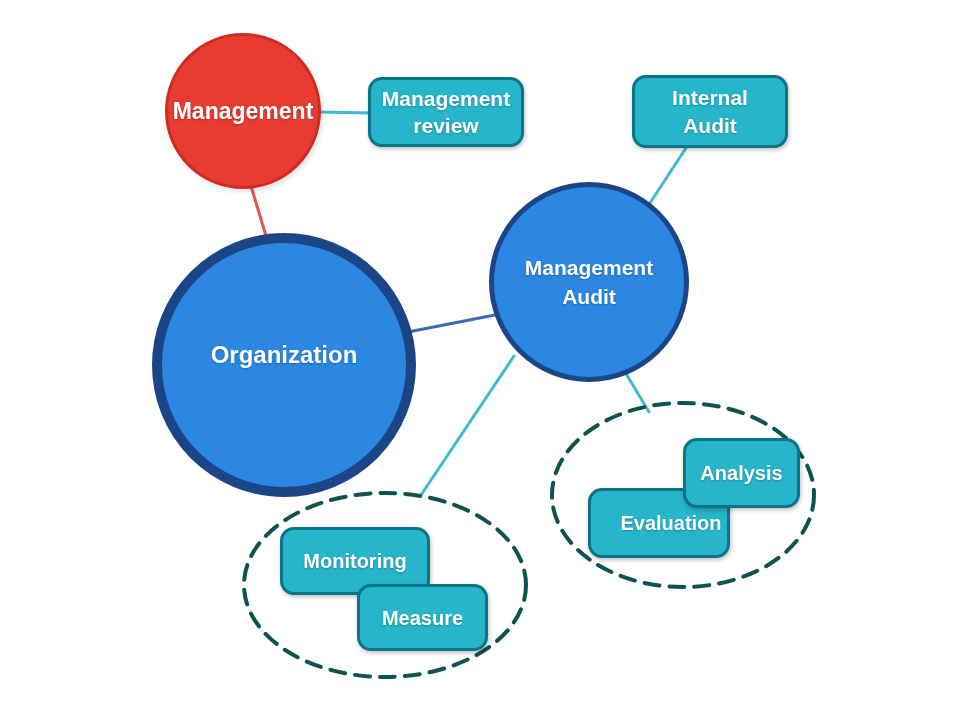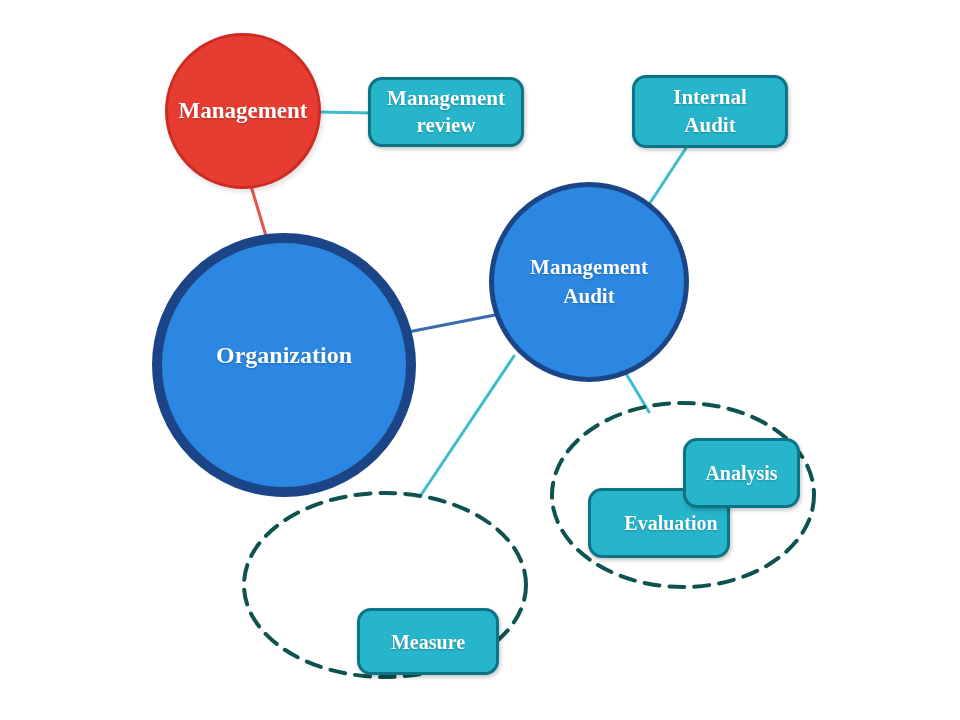--- a/index.html
+++ b/index.html
@@ -1,21 +1,21 @@
 <!DOCTYPE html>
 <html style="--background: #ffffff; --red_fill: #e63c31; --red_border: #cf2b22; --blue_fill: #2b87e2; --blue_border: #1b4586; --teal_fill: #27b5cb; --teal_border: #0d7386; --cyan_line: #3cbccd; --red_line: #e8554a; --blue_line: #3a6cab; --dash_stroke: #0f5350; --label_text: #ffffff;"><head>
 <meta charset="utf-8">
 <style>
   html, body { margin: 0; padding: 0; background: #ffffff; }
   .stage {
     position: relative;
     width: 960px;
     height: 720px;
     background: var(--background, #ffffff);
-    font-family: Liberation Serif, serif;
+    font-family: Liberation Sans, sans-serif;
     font-weight: bold;
     color: var(--label_text, #ffffff);
     overflow: hidden;
   }
   .links {
     position: absolute;
     left: 0; top: 0;
     width: 960px; height: 720px;
     z-index: 0;
   }
@@ -79,21 +79,21 @@
     text-align: center;
     font-size: 20px;
     line-height: 1.3;
     box-shadow: 1px 2px 4px rgba(0,0,0,0.25);
     text-shadow: 0 1px 2px rgba(0,0,0,0.25);
     z-index: 2;
   }
   .box-review     { left: 368px; top: 77px;  width: 156px; height: 70px; font-size: 21px; }
   .box-audit      { left: 632px; top: 75px;  width: 156px; height: 73px; font-size: 21px; align-items: center; }
   .box-monitoring { left: 280px; top: 527px; width: 150px; height: 68px; z-index: 2; }
-  .box-measure    { left: 357px; top: 608px; width: 142px; height: 67px; z-index: 3; }
+  .box-measure    { left: 357px; top: 584px; width: 131px; height: 67px; z-index: 3; }
   .box-evaluation { left: 588px; top: 488px; width: 142px; height: 70px; z-index: 2; padding-left: 24px; }
   .box-analysis   { left: 683px; top: 438px; width: 117px; height: 70px; z-index: 3; justify-content: center; }
 </style>
 </head>
 <body>
 
 <div class="stage">
 
   <svg class="links" viewBox="0 0 960 720" xmlns="http://www.w3.org/2000/svg">
     <line class="line-cyan" x1="318" y1="112" x2="372" y2="113"></line>
@@ -122,20 +122,23 @@
   <div class="tealbox box-review">
     <span>Management</span>
     <span>review</span>
   </div>
 
   <div class="tealbox box-audit">
     <span>Internal</span>
     <span>Audit</span>
   </div>
 
+  <div class="tealbox box-monitoring">
+    <span>Monitoring</span>
+  </div>
 
   <div class="tealbox box-measure">
     <span>Measure</span>
   </div>
 
   <div class="tealbox box-evaluation">
     <span>Evaluation</span>
   </div>
 
   <div class="tealbox box-analysis">

